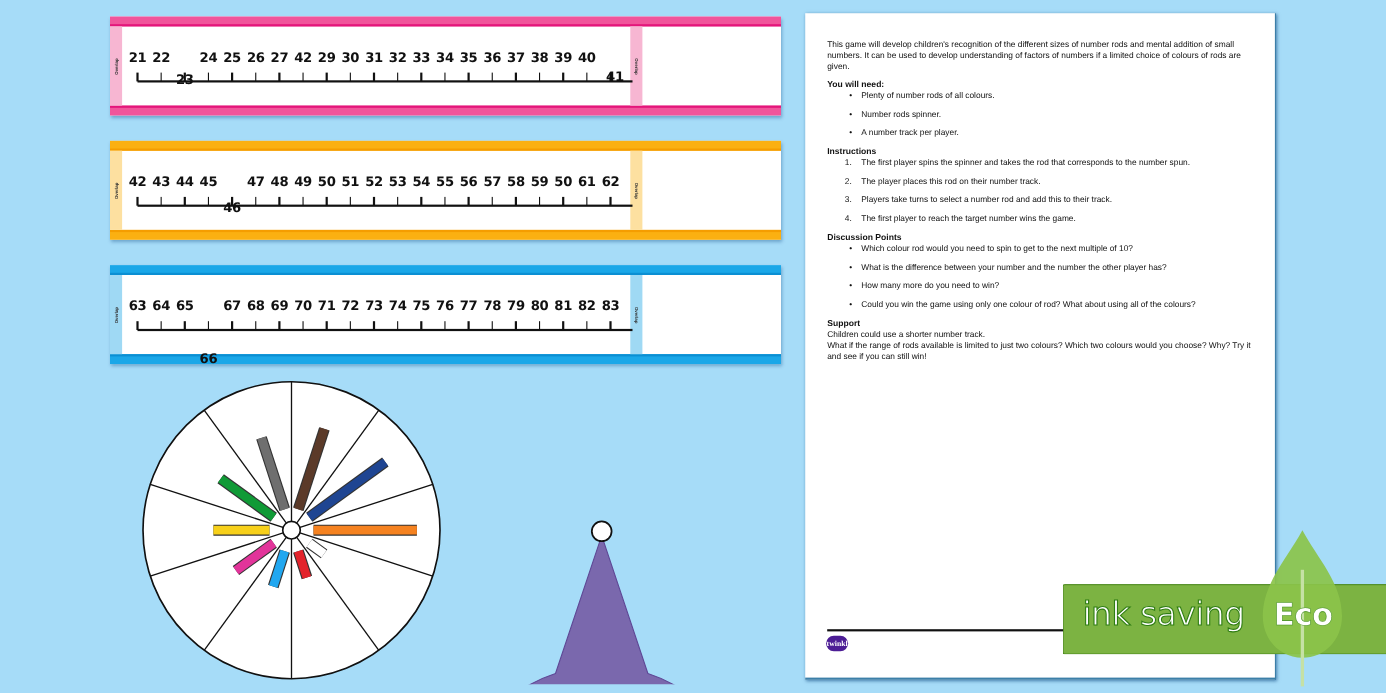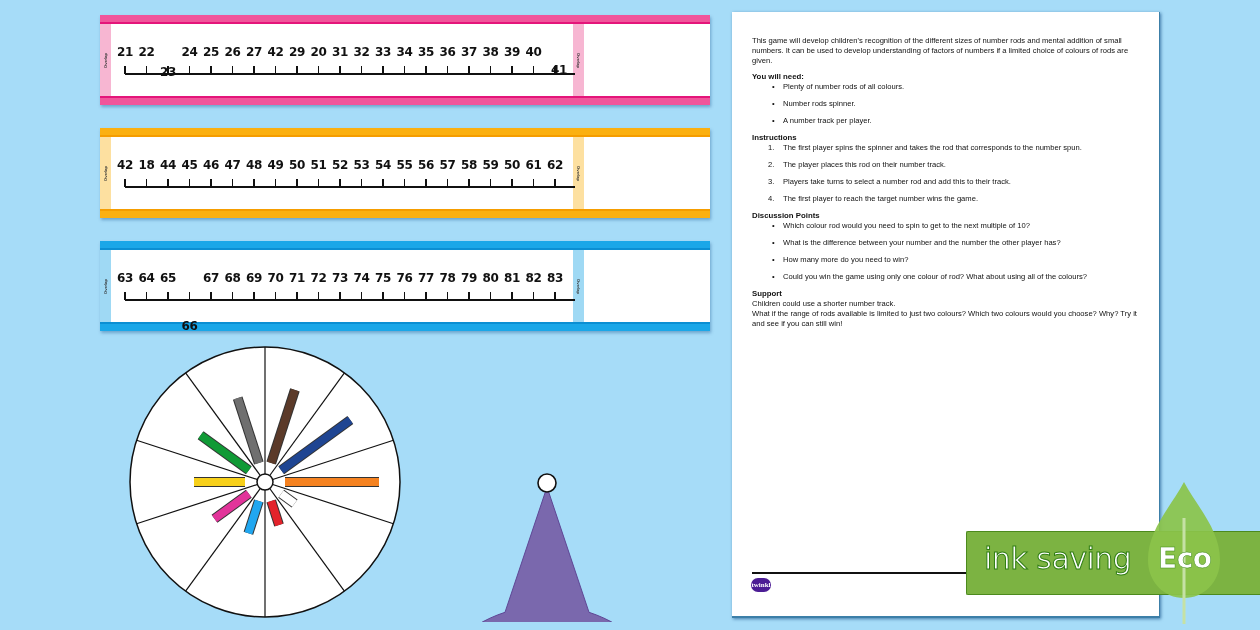--- a/index.html
+++ b/index.html
@@ -137,21 +137,21 @@
       <div class="num" style="left: 94px;">25</div>
       <div class="tick" style="left: 93.25px;"></div>
       <div class="num" style="left: 115.5px;">26</div>
       <div class="tick" style="left: 114.75px;"></div>
       <div class="num" style="left: 137px;">27</div>
       <div class="tick" style="left: 136.25px;"></div>
       <div class="num" style="left: 158.5px;">42</div>
       <div class="tick" style="left: 157.75px;"></div>
       <div class="num" style="left: 180px;">29</div>
       <div class="tick" style="left: 179.25px;"></div>
-      <div class="num" style="left: 201.5px;">20</div>
+      <div class="num" style="left: 201.5px;">30</div>
       <div class="tick" style="left: 200.75px;"></div>
       <div class="num" style="left: 223px;">31</div>
       <div class="tick" style="left: 222.25px;"></div>
       <div class="num" style="left: 244.5px;">32</div>
       <div class="tick" style="left: 243.75px;"></div>
       <div class="num" style="left: 266px;">33</div>
       <div class="tick" style="left: 265.25px;"></div>
       <div class="num" style="left: 287.5px;">34</div>
       <div class="tick" style="left: 286.75px;"></div>
       <div class="num" style="left: 309px;">35</div>
@@ -176,27 +176,27 @@
     <div class="band-bot" style="background:#fbb011;border-top:2px solid #f59d00;"></div>
     <div class="overlap-l" style="background:#fde0a0;">
       <span class="overlap-txt">Overlap</span>
     </div>
     <div class="overlap-r" style="background:#fde0a0;">
       <span class="overlap-txt">Overlap</span>
     </div>
     <div class="numline">
       <div class="num" style="left: 8px;">42</div>
       <div class="tick" style="left: 7.25px;"></div>
-      <div class="num" style="left: 29.5px;">18</div>
+      <div class="num" style="left: 29.5px;">43</div>
       <div class="tick" style="left: 28.75px;"></div>
       <div class="num" style="left: 51px;">44</div>
       <div class="tick" style="left: 50.25px;"></div>
       <div class="num" style="left: 72.5px;">45</div>
       <div class="tick" style="left: 71.75px;"></div>
-      <div class="num" style="left: 94px;">46</div>
+      <div class="num" style="left: 94px; margin-top: 24px;">46</div>
       <div class="tick" style="left: 93.25px;"></div>
       <div class="num" style="left: 115.5px;">47</div>
       <div class="tick" style="left: 114.75px;"></div>
       <div class="num" style="left: 137px;">48</div>
       <div class="tick" style="left: 136.25px;"></div>
       <div class="num" style="left: 158.5px;">49</div>
       <div class="tick" style="left: 157.75px;"></div>
       <div class="num" style="left: 180px;">50</div>
       <div class="tick" style="left: 179.25px;"></div>
       <div class="num" style="left: 201.5px;">51</div>

